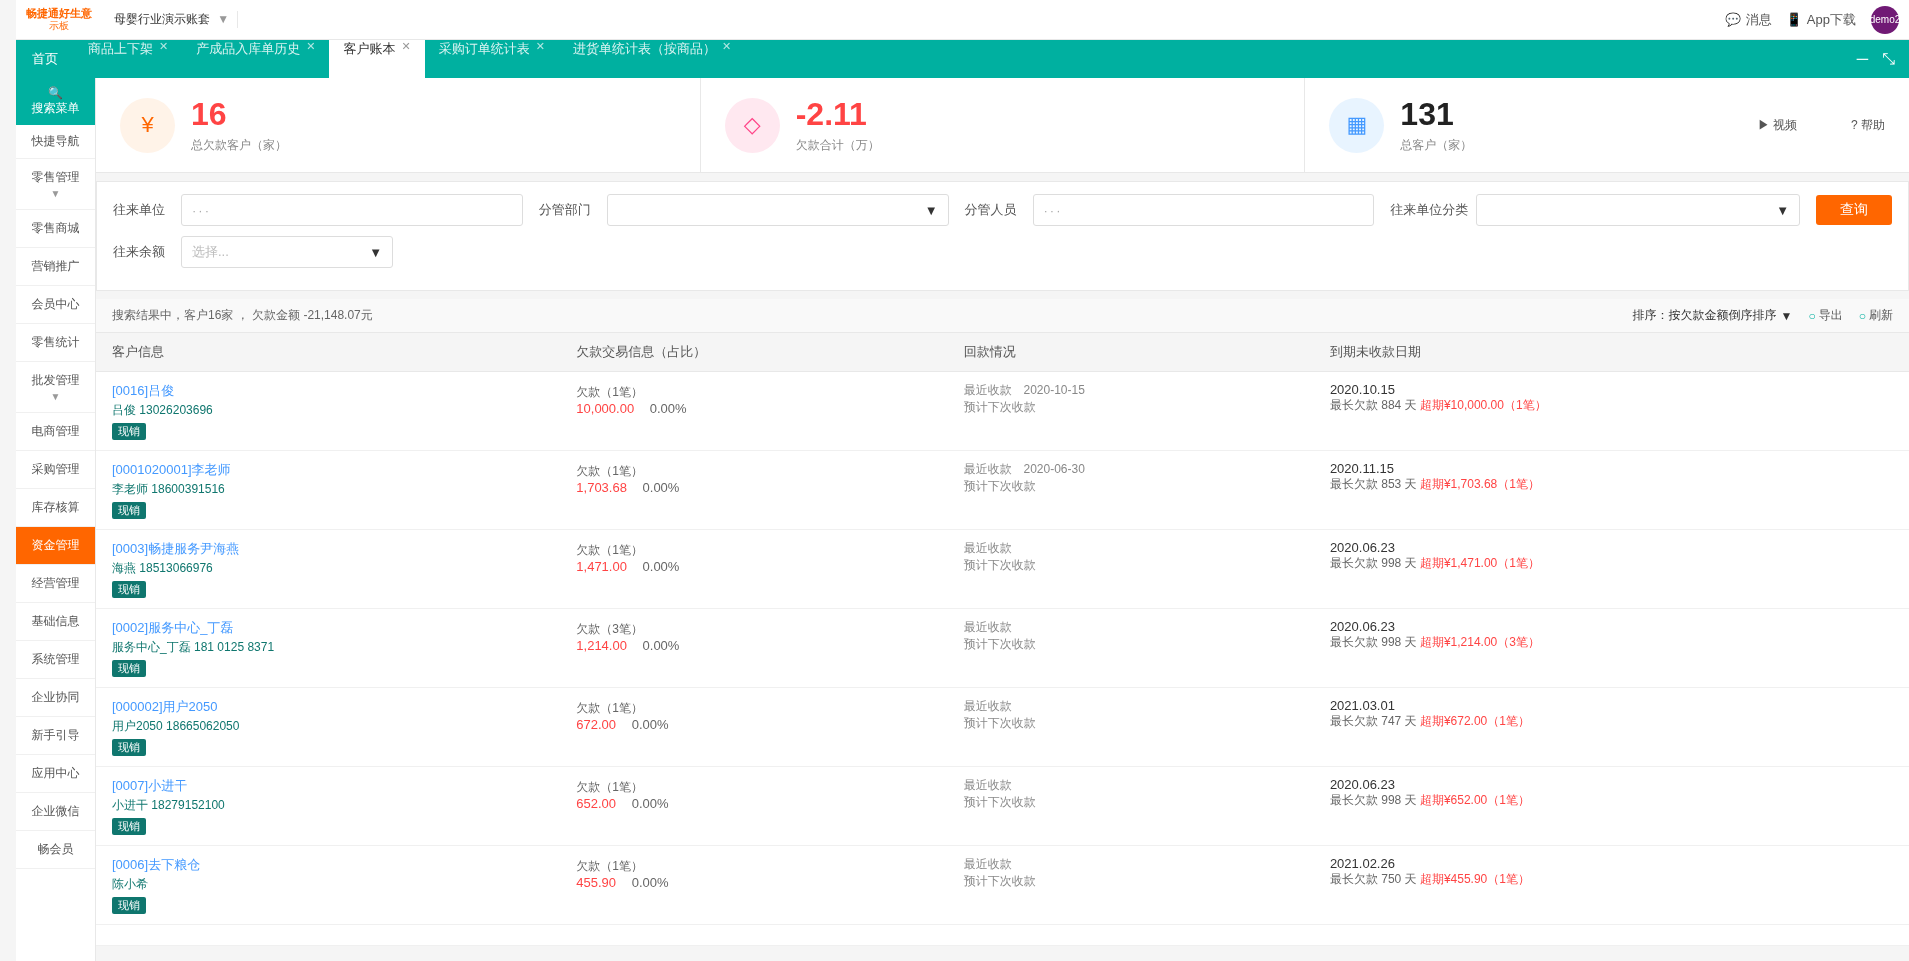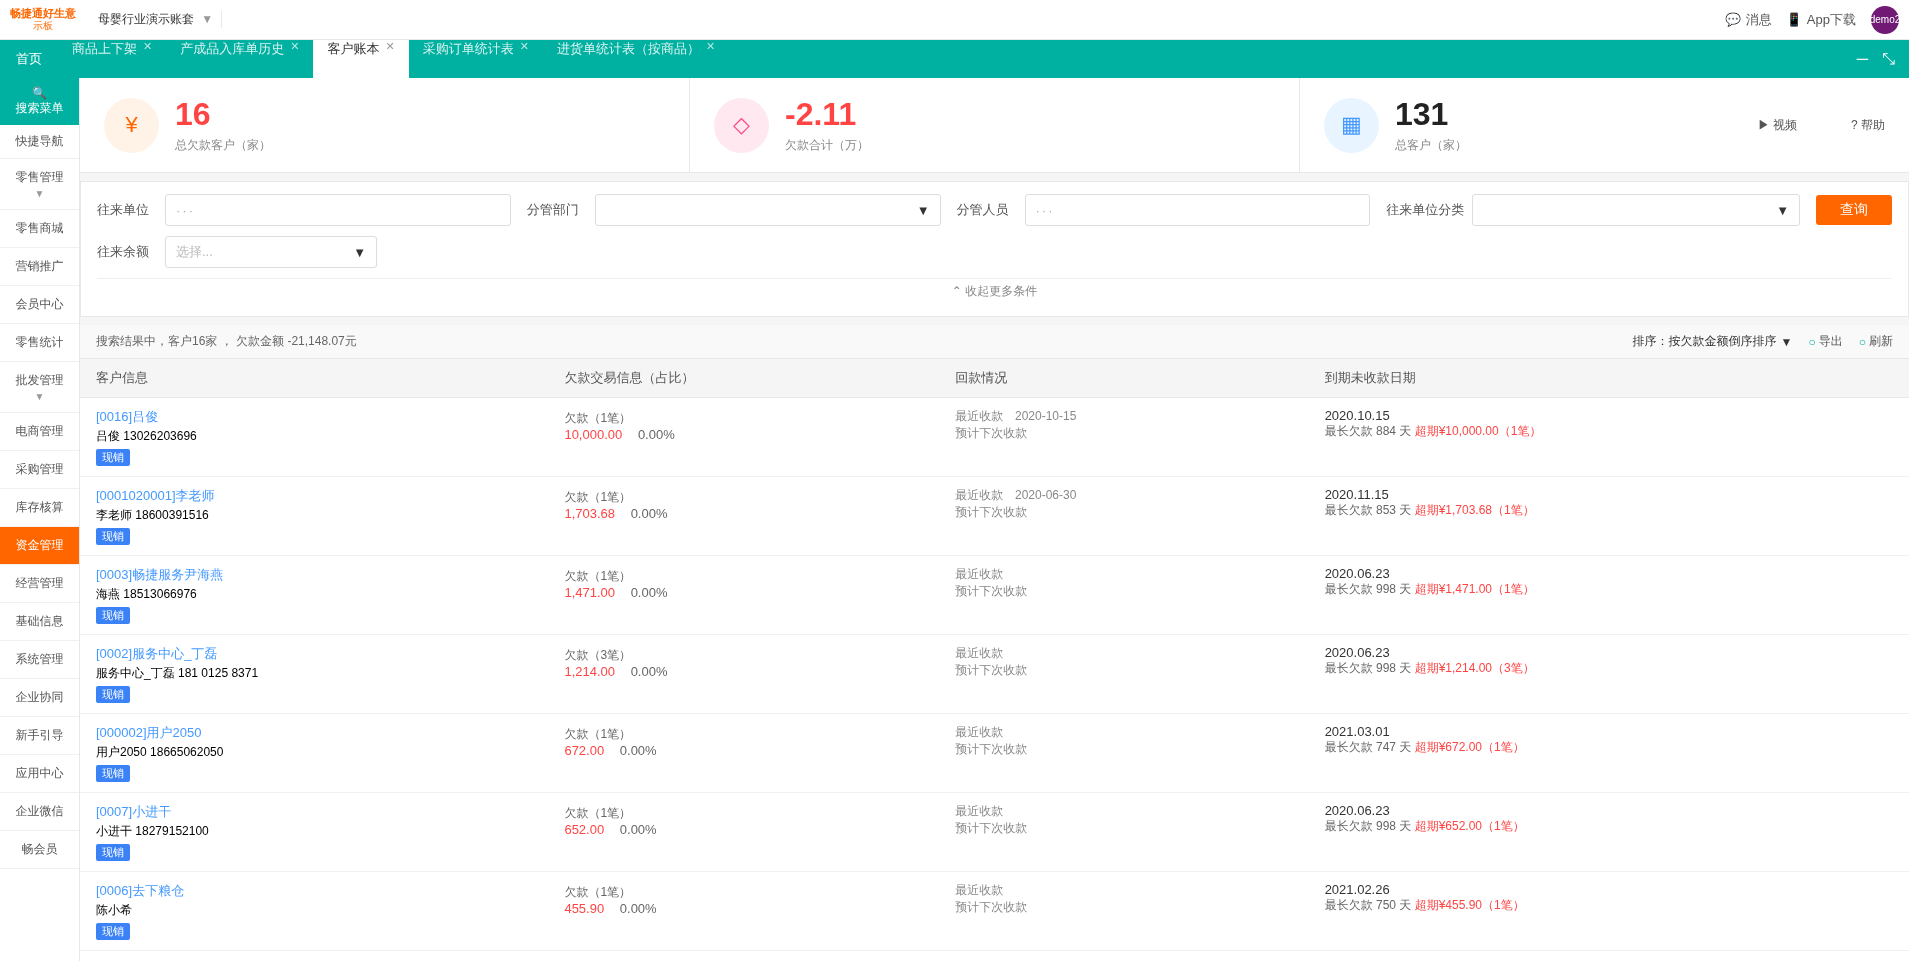--- a/index.html
+++ b/index.html
@@ -1,19 +1,19 @@
 <!DOCTYPE html>
 <html><head>
   <meta charset="utf-8">
   <style>
     * { box-sizing: border-box; margin: 0; padding: 0; font-family: 'Microsoft YaHei', 'PingFang SC', sans-serif; }
     body { background: #f5f5f5; font-size: 13px; color: #333; overflow: hidden; height: 961px; }
     
     
-    .app-container { display: flex; flex-direction: column; height: 961px; }
+    .app-container { display: flex; flex-direction: column; height: 961px; padding-left: 16px; }
     .top-bar { display: flex; align-items: center; background: #fff; height: 40px; padding: 0 10px; border-bottom: 1px solid #e8e8e8; }
     .logo-area { display: flex; align-items: center; width: 80px; }
     .industry-selector { font-size: 12px; color: #333; padding: 0 8px; cursor: pointer; border-right: 1px solid #e8e8e8; }
     .top-right { margin-left: auto; display: flex; align-items: center; gap: 15px; }
     .top-right-item { display: flex; align-items: center; gap: 4px; font-size: 13px; color: #555; cursor: pointer; }
     .avatar { width: 28px; height: 28px; border-radius: 50%; background: #701a75; display: flex; align-items: center; justify-content: center; color: white; font-size: 10px; }
 
     
     .tab-bar { display: flex; align-items: center; background: #00b0a0; height: 38px; padding-left: 0; }
     .tab-item { display: flex; align-items: flex-start; padding: 0 14px; height: 38px; font-size: 13px; color: rgba(255,255,255,0.85); cursor: pointer; white-space: nowrap; gap: 6px; }
@@ -69,22 +69,22 @@
     .result-bar-right { display: flex; align-items: center; gap: 16px; }
     .sort-select { display: flex; align-items: center; gap: 4px; cursor: pointer; color: #333; text-align: center; }
     .action-btn { display: flex; align-items: center; gap: 3px; cursor: pointer; color: #555; }
     .action-btn .icon { color: #00b0a0; }
 
     
     .data-table { width: 100%; background: #fff; border-collapse: collapse; }
     .data-table th { background: #f5f5f5; padding: 10px 16px; text-align: left; font-size: 13px; color: #555; font-weight: normal; border-bottom: 1px solid #e8e8e8; }
     .data-table td { padding: 10px 16px; border-bottom: 1px solid #f0f0f0; vertical-align: top; font-size: 13px; }
     .customer-name { color: #4499ff; font-size: 13px; font-weight: 500; cursor: pointer; }
-    .customer-phone { color: #000000; font-size: 12px; margin-top: 2px; }
-    .badge-xian { display: inline-block; background: #3b82f6; color: white; font-size: 11px; padding: 1px 6px; border-radius: 2px; margin-top: 4px; }
+    .customer-phone { color: #0f766e; font-size: 12px; margin-top: 2px; }
+    .badge-xian { display: inline-block; background: #0f766e; color: white; font-size: 11px; padding: 1px 6px; border-radius: 2px; margin-top: 4px; }
     .amount-red { color: #ff4444; font-weight: 500; }
     .percent { color: #666; margin-left: 12px; }
     .latest-date { color: #888; font-size: 12px; }
     .overdue-link { color: #ff4444; cursor: pointer; font-size: 12px; }
     .days-text { color: #666; font-size: 12px; }
     .amount-count { color: #666; font-size: 12px; margin-top: 2px; }
 
     
     .content-area::-webkit-scrollbar { width: 6px; }
     .content-area::-webkit-scrollbar-track { background: #f0f0f0; }
@@ -278,24 +278,20 @@
           <button class="filter-btn">查询</button>
         </div>
         <div class="filter-row">
           <div class="filter-item" style="max-width:280px;">
             <span class="filter-label">往来余额</span>
             <div class="filter-select">
               <span class="placeholder">选择...</span>
               <span>▼</span>
             </div>
           </div>
-        </div>
-        <div class="collapse-bar">
-          <span>⌃ </span>
-          <span>收起更多条件</span>
         </div>
       </div>
 
       <div class="result-bar">
         <div>
           <span>搜索结果中，客户16家</span>
           <span>，</span>
           <span>欠款金额</span>
           <span>-21,148.07元</span>
         </div>

